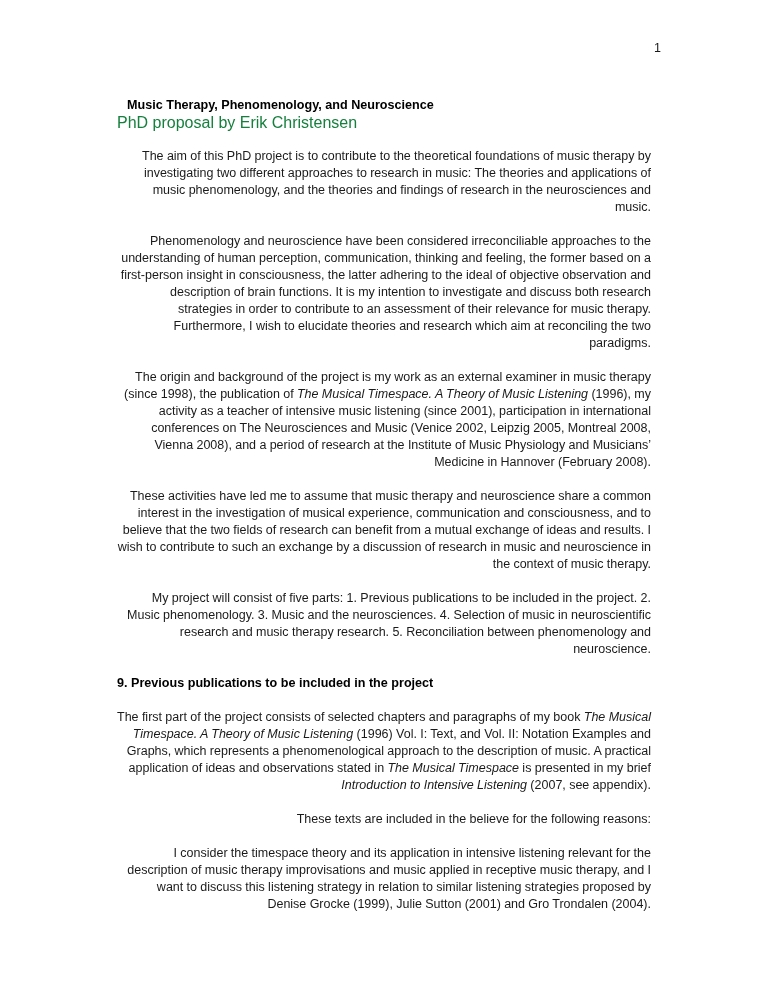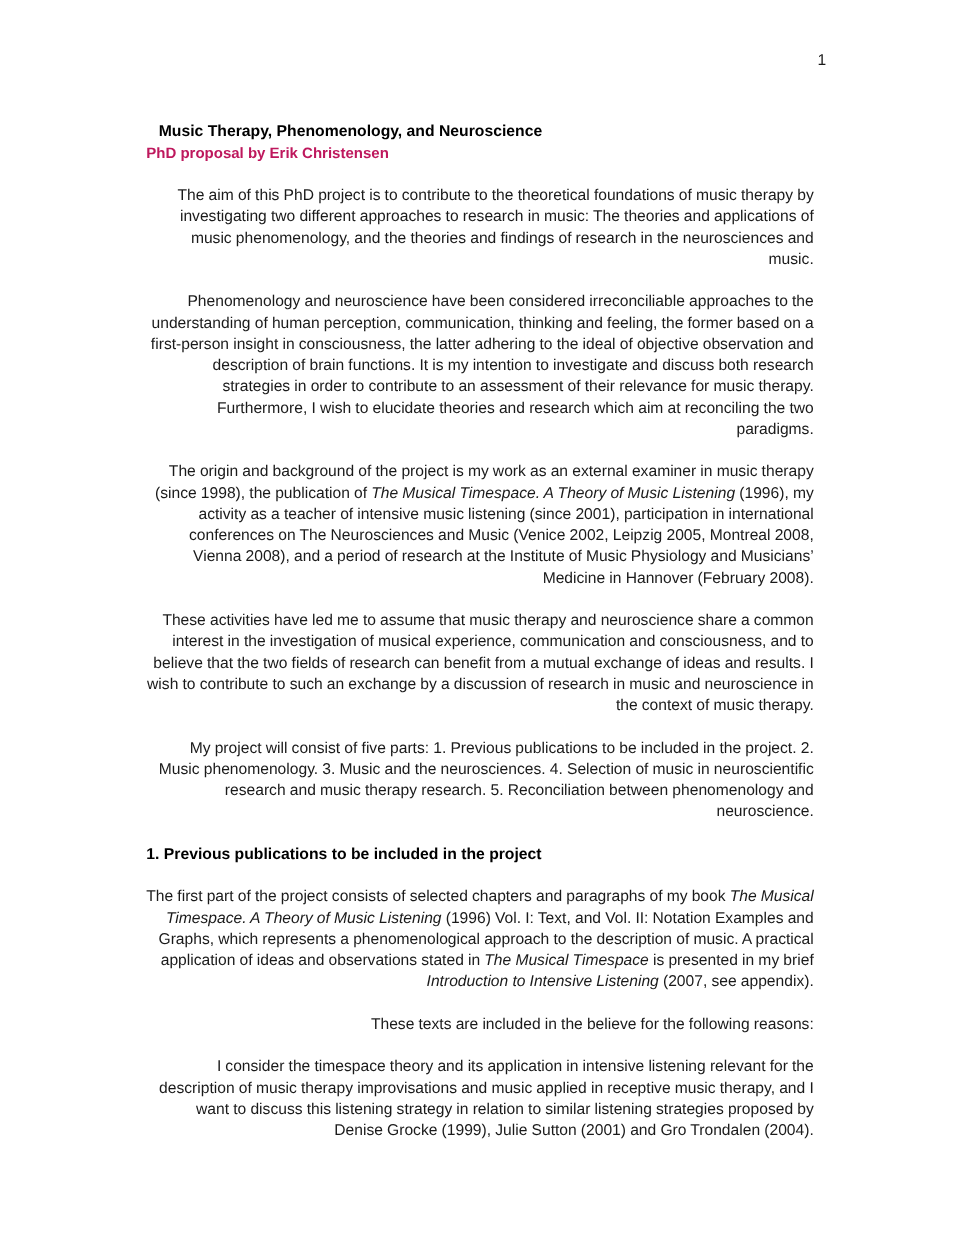--- a/index.html
+++ b/index.html
@@ -37,24 +37,24 @@
   }
   .doc-title {
     font-size: 12.6px;
     line-height: 17px;
     font-weight: bold;
     color: #000;
     margin: 0;
     padding-left: 10px;
   }
   .doc-subtitle {
-    font-size: 12px;
+    font-size: 16px;
     line-height: 17px;
-    font-weight: bold;
-    color: #be185d;
+    font-weight: normal;
+    color: #15803d;
     margin: 0;
   }
   p.para {
     font-size: 12.5px;
     line-height: 17px;
     color: #1a1a1a;
     margin: 0;
     text-align: right;
     word-spacing: -0.15px;
   }
@@ -97,21 +97,21 @@
     <div class="spacer"></div>
 
     <p class="para">These activities have led me to assume that music therapy and neuroscience share a common interest in the investigation of musical experience, communication and consciousness, and to believe that the two fields of research can benefit from a mutual exchange of ideas and results. I wish to contribute to such an exchange by a discussion of research in music and neuroscience in the context of music therapy.</p>
 
     <div class="spacer"></div>
 
     <p class="para">My project will consist of five parts: 1. Previous publications to be included in the project. 2. Music phenomenology. 3. Music and the neurosciences. 4. Selection of music in neuroscientific research and music therapy research. 5. Reconciliation between phenomenology and neuroscience.</p>
 
     <div class="spacer"></div>
 
-    <h2 class="section-heading">1. Previous publications to be included in the project</h2>
+    <h2 class="section-heading">9. Previous publications to be included in the project</h2>
 
     <div class="spacer"></div>
 
     <p class="para"><span>The first part of the project consists of selected chapters and paragraphs of my book </span><i>The Musical Timespace. A Theory of Music Listening</i><span> (1996) Vol. I: Text, and Vol. II: Notation Examples and Graphs, which represents a phenomenological approach to the description of music. A practical application of ideas and observations stated in </span><i>The Musical Timespace</i><span> is presented in my brief </span><i>Introduction to Intensive Listening</i><span> (2007, see appendix).</span></p>
 
     <div class="spacer"></div>
 
     <p class="para">These texts are included in the believe for the following reasons:</p>
 
     <div class="spacer"></div>

